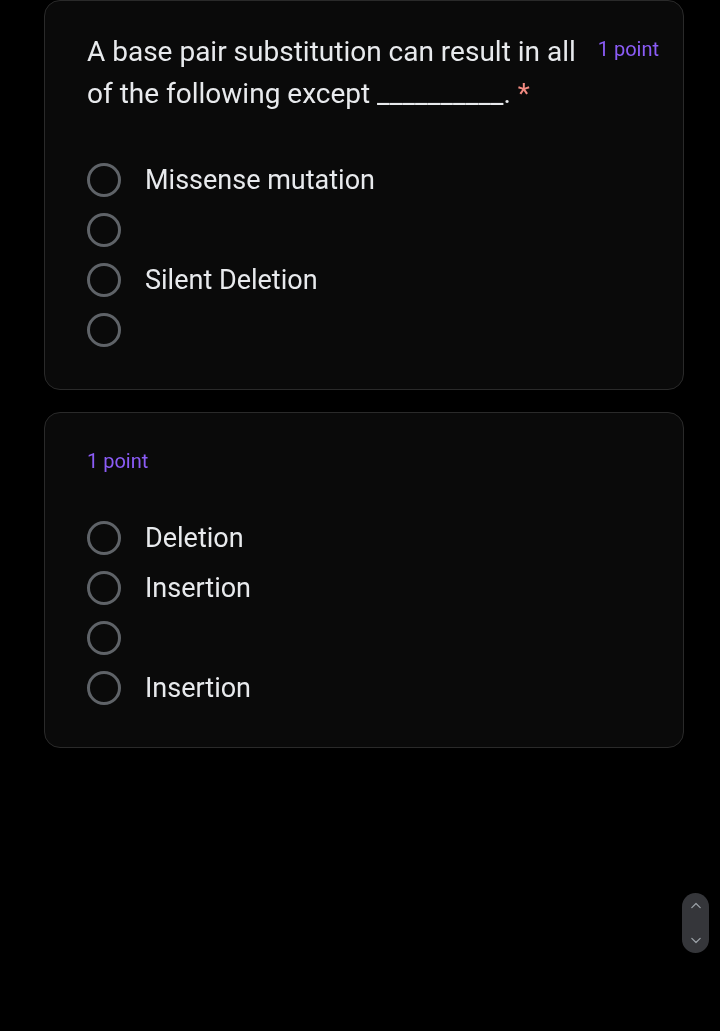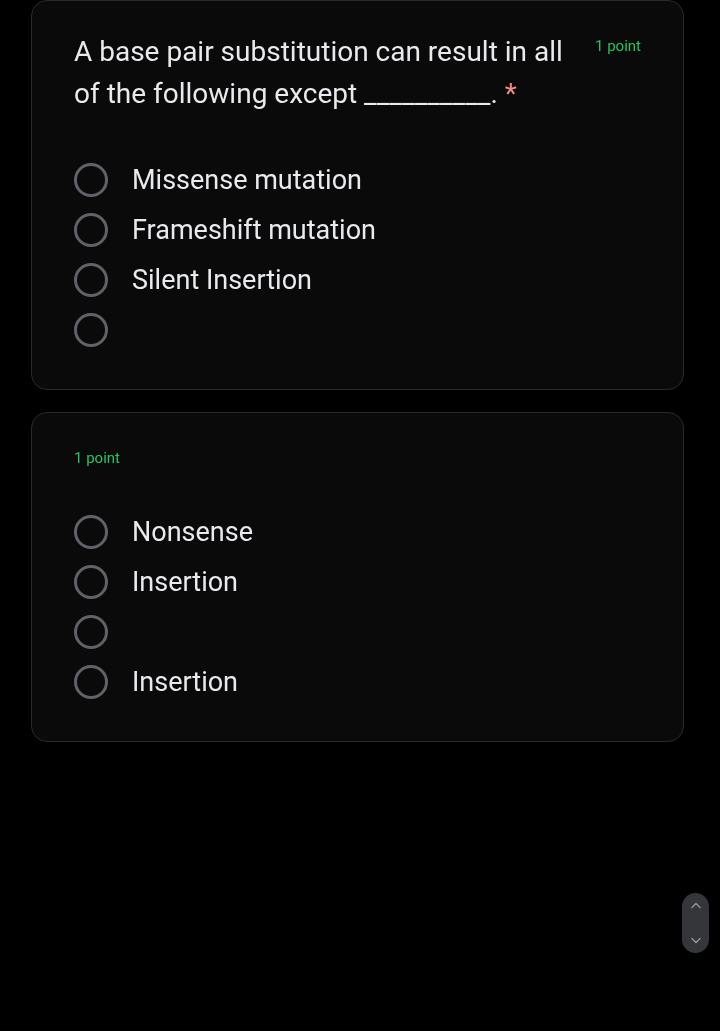--- a/index.html
+++ b/index.html
@@ -13,22 +13,22 @@
       font-family: 'Google Sans', Roboto, Arial, sans-serif;
       width: 720px;
       min-height: 1031px;
       padding: 0;
     }
     
     .question-card {
       background-color: #0a0a0a;
       border: 1px solid #2a2a2a;
       border-radius: 16px;
-      margin: 0 36px 22px 31px;
-      padding: 30px 42px 42px 42px;
+      margin: 0 36px 22px 44px;
+      padding: 30px 24px 42px 42px;
     }
     
     .question-card:first-child {
       margin-top: 0;
     }
     
     .question-header {
       display: flex;
       align-items: flex-start;
       gap: 12px;
@@ -43,22 +43,22 @@
       flex: 1;
     }
     
     .required-star {
       color: #f28b82;
       font-size: 28px;
       line-height: 1.5;
     }
     
     .points {
-      color: #22c55e;
-      font-size: 15px;
+      color: #8b5cf6;
+      font-size: 20px;
       white-space: nowrap;
       margin-top: 6px;
     }
     
     .options {
       display: flex;
       flex-direction: column;
       gap: 16px;
     }
     
@@ -122,40 +122,39 @@
     </div>
     <div class="points">1 point</div>
   </div>
   <div class="options">
     <div class="option">
       <div class="radio-circle"></div>
       <div class="option-label">Missense mutation</div>
     </div>
     <div class="option">
       <div class="radio-circle"></div>
-      <div class="option-label">Frameshift mutation</div>
     </div>
     <div class="option">
       <div class="radio-circle"></div>
-      <div class="option-label">Silent Insertion</div>
+      <div class="option-label">Silent Deletion</div>
     </div>
     <div class="option">
       <div class="radio-circle"></div>
     </div>
   </div>
 </div>
 
 <div class="question-card">
   <div class="question-header">
     <div class="points">1 point</div>
   </div>
   <div class="options">
     <div class="option">
       <div class="radio-circle"></div>
-      <div class="option-label">Nonsense</div>
+      <div class="option-label">Deletion</div>
     </div>
     <div class="option">
       <div class="radio-circle"></div>
       <div class="option-label">Insertion</div>
     </div>
     <div class="option">
       <div class="radio-circle"></div>
     </div>
     <div class="option">
       <div class="radio-circle"></div>

